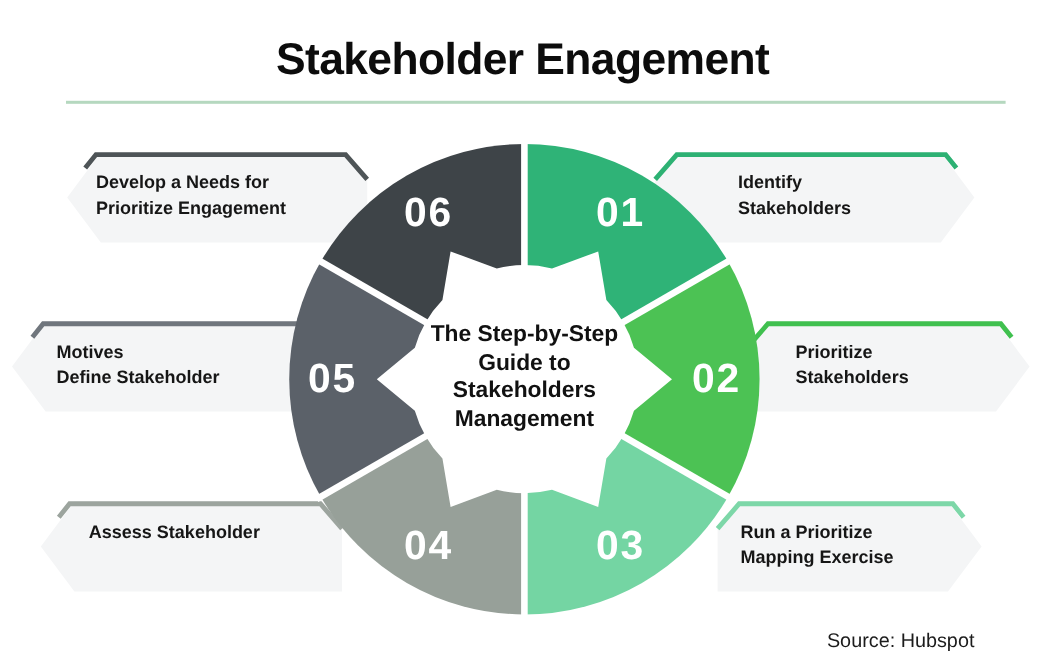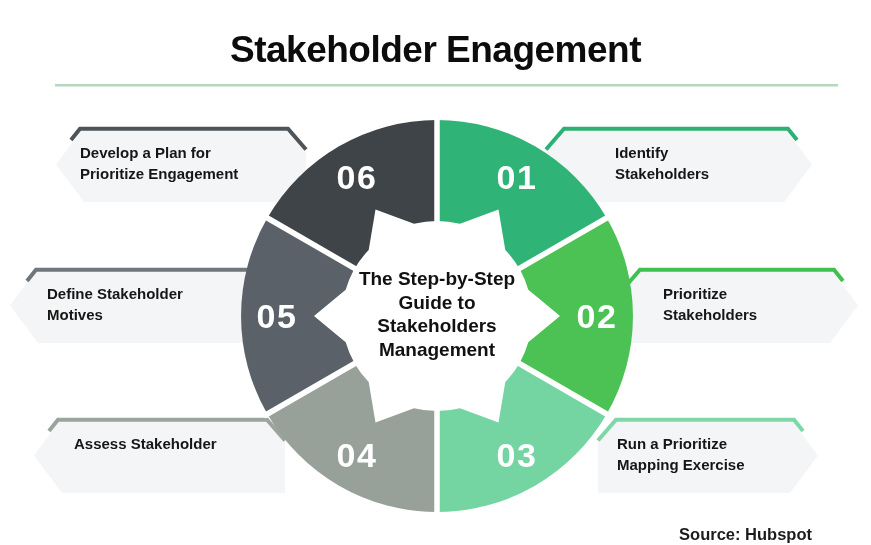--- a/index.html
+++ b/index.html
@@ -20,21 +20,21 @@
   .num{
     font-family:"Liberation Sans",sans-serif;font-weight:800;font-size:34px;
     letter-spacing:1.5px;fill:#ffffff;
   }
   .center-text{
     position:absolute;left:327px;top:252px;width:220px;text-align:center;
     font-size:19px;font-weight:700;line-height:23.5px;color:#111111;
   }
   .center-text span{display:block;}
   .source{
-    position:absolute;right:59px;top:510px;font-size:16.5px;font-weight:700;color:#1c1c1c;
+    position:absolute;right:59px;top:510px;font-size:16.5px;font-weight:400;color:#1c1c1c;
     white-space:nowrap;
   }
 </style>
 </head>
 <body>
 
 <div class="canvas">
 
   <div class="title">Stakeholder Enagement</div>
 
@@ -101,25 +101,25 @@
     <span>Stakeholders</span>
   </div>
   <div class="banner-label" style="left:617px;top:418px;">
     <span>Run a Prioritize</span>
     <span>Mapping Exercise</span>
   </div>
   <div class="banner-label" style="left:74px;top:418px;">
     <span>Assess Stakeholder</span>
   </div>
   <div class="banner-label" style="left:47px;top:268px;">
+    <span>Motives</span>
     <span>Define Stakeholder</span>
-    <span>Motives</span>
   </div>
   <div class="banner-label" style="left:80px;top:127px;">
-    <span>Develop a Plan for</span>
+    <span>Develop a Needs for</span>
     <span>Prioritize Engagement</span>
   </div>
 
   <div class="center-text">
     <span>The Step-by-Step</span>
     <span>Guide to</span>
     <span>Stakeholders</span>
     <span>Management</span>
   </div>
 

